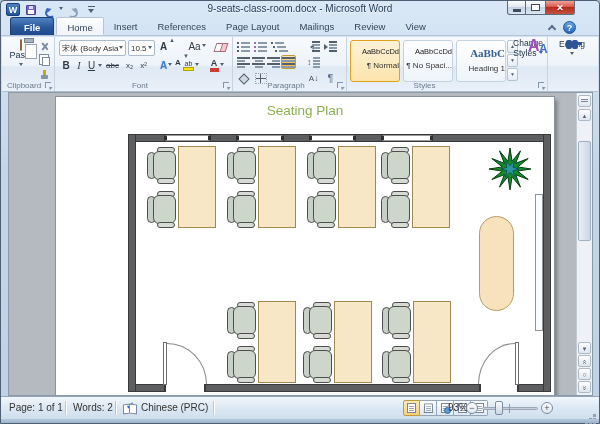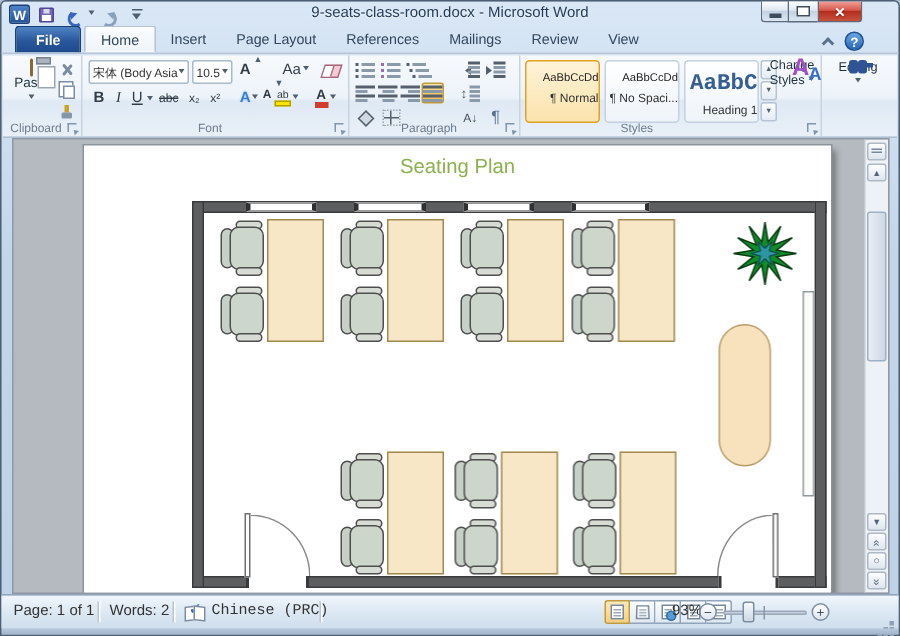--- a/index.html
+++ b/index.html
@@ -119,21 +119,21 @@
   .i-bord::before { left:0; top:4px; width:10px; height:1.5px; background:#55606c; }
   .i-bord::after { left:4px; top:0; width:1.5px; height:9px; background:#55606c; }
   .txtic { font-size:8px; color:#44505c; }
   .pilc { font-size:11px; color:#5a708a; }
 
   .chiprow { position:absolute; left:3px; top:3px; display:flex; gap:3px; }
   .chip { width:50px; height:42px; border:1px solid #c3d1e0; border-radius:3px; background:linear-gradient(#ffffff,#eef4fa);
           text-align:right; padding-top:6px; }
   .chip.sel { border:1px solid #e3a21a; background:linear-gradient(#fef3d8,#fbe3ac); }
   .chip .samp { font-size:7.5px; color:#222; }
-  .chip.head .samp { font-size:15px; font-weight:bold; color:#365f91; font-family:Liberation Mono, monospace; }
+  .chip.head .samp { font-size:11px; font-weight:bold; color:#365f91; font-family:Liberation Serif, serif; }
   .chip .cname { font-size:8px; color:#333; margin-top:5px; }
   .chiparrows { position:absolute; left:160px; top:3px; width:11px; display:flex; flex-direction:column; gap:1px; }
   .carr { height:13px; border:1px solid #b5c3d2; background:linear-gradient(#fdfeff,#e4ecf5); font-size:5px; color:#51606f;
           text-align:center; line-height:11px; border-radius:2px; }
   .ic-AA { position:relative; width:24px; height:20px; margin:2px auto 0; }
   .ic-AA .a1 { position:absolute; left:0; top:0; font-size:16px; font-weight:bold; color:#a14fc0; line-height:1; }
   .ic-AA .a2 { position:absolute; left:11px; top:5px; font-size:12px; font-weight:bold; color:#3a6fc4; line-height:1; }
   .ic-bino { position:relative; width:15px; height:11px; margin:4px auto 2px; }
   .ic-bino::before,.ic-bino::after { content:""; position:absolute; top:1px; width:6px; height:9px; background:#2f5496; border-radius:2px; }
   .ic-bino::before { left:0; } .ic-bino::after { right:0; }
@@ -251,22 +251,22 @@
           <span>✕</span>
         </span>
     </div>
   </div>
 
   <div class="tabrow">
     <span class="tab file">File</span>
     <span class="tabs-flow" id="tabs-flow">
         <span class="tab active">Home</span>
         <span class="tab">Insert</span>
+        <span class="tab">References</span>
         <span class="tab">Page Layout</span>
-        <span class="tab">References</span>
         <span class="tab">Mailings</span>
         <span class="tab">Review</span>
         <span class="tab">View</span>
       </span>
     <span class="ribbon-min">
         <i class="chev"></i>
       </span>
     <span class="help">?</span>
   </div>
 
@@ -581,21 +581,21 @@
   </div>
 
   <div class="statusbar">
     <span class="sitem" style="left:8px;">Page: 1 of 1</span>
     <span class="ssep" style="left:64px;"></span>
     <span class="sitem" style="left:72px;">Words: 2</span>
     <span class="ssep" style="left:114px;"></span>
     <span class="sitem" style="left:122px;top:6px;">
       <span class="ic-book"><span class="check">✓</span></span>
     </span>
-    <span class="sitem" style="left:140px;font-family:Liberation Mono, monospace;">Chinese (PRC)</span>
+    <span class="sitem" style="left:140px;">Chinese (PRC)</span>
     <span class="ssep" style="left:212px;"></span>
 
     <span class="views">
       <span class="vbtn active">
           <span class="vpage"></span>
         </span>
       <span class="vbtn">
           <span class="vpage vbook"></span>
         </span>
       <span class="vbtn">

